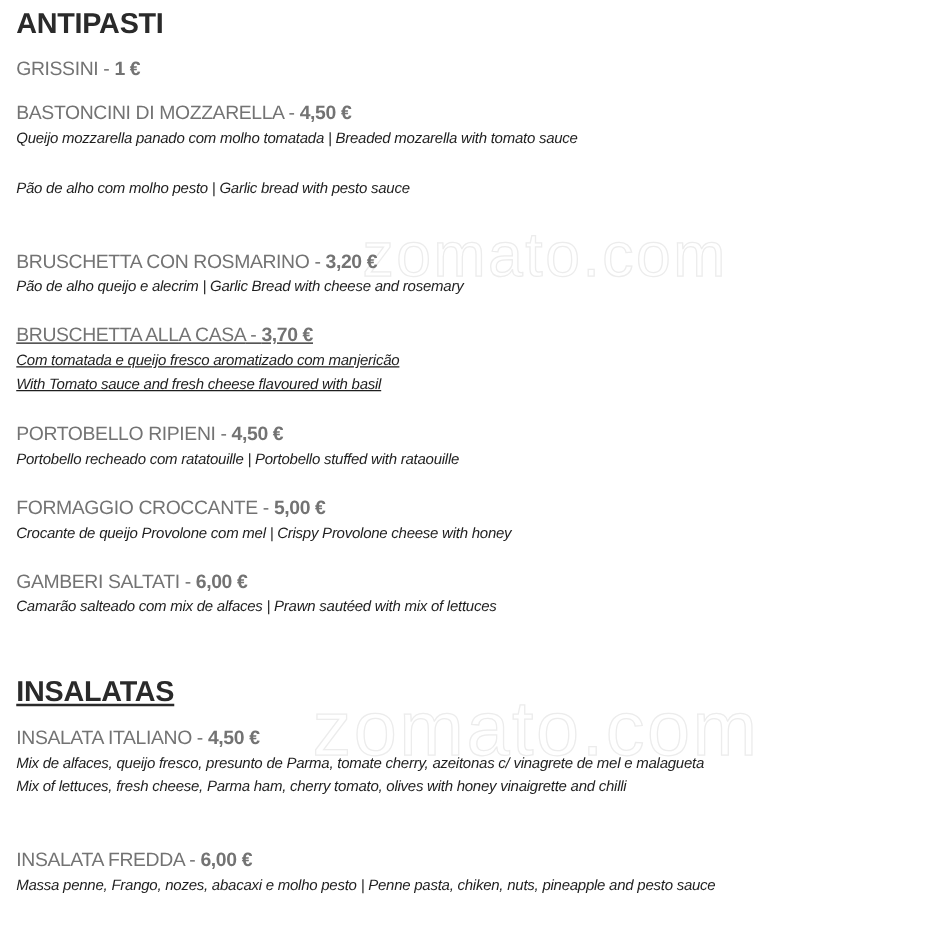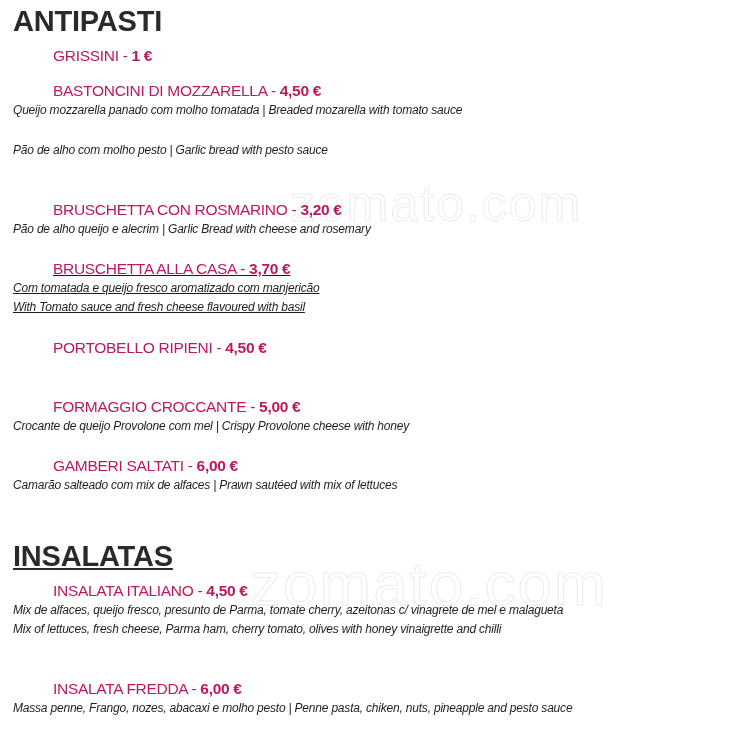--- a/index.html
+++ b/index.html
@@ -24,36 +24,35 @@
       -webkit-text-stroke: 1px #ececec;
       user-select: none;
       pointer-events: none;
     }
     .wm1 { left: 290px; top: 175px; font-size: 50px; }
     .wm2 { left: 250px; top: 548px; }
     .section-title {
       position: absolute;
       left: 13px;
       font-weight: bold;
-      font-size: 29px;
+      font-size: 23px;
       color: #2a2a2a;
       margin: 0;
       letter-spacing: -0.2px;
     }
     .item {
       position: absolute;
       left: 13px;
       right: 10px;
     }
     .item-name {
       font-size: 15.5px;
       line-height: 20px;
-      color: #be185d;
+      color: #737373;
       letter-spacing: -0.3px;
-      margin-left: 40px;
     }
     .item-name .sep { }
     .item-name .price {
       font-weight: bold;
     }
     .desc {
       font-style: italic;
       font-size: 12px;
       line-height: 19px;
       color: #1e1e1e;
@@ -89,20 +88,21 @@
 </div>
 
 <div class="item" style="top:259px;text-decoration:underline;">
   <div class="item-name"><span>BRUSCHETTA ALLA CASA</span><span class="sep"> - </span><span class="price">3,70 €</span></div>
   <div class="desc">Com tomatada e queijo fresco aromatizado com manjericão</div>
   <div class="desc">With Tomato sauce and fresh cheese flavoured with basil</div>
 </div>
 
 <div class="item" style="top:338px;">
   <div class="item-name"><span>PORTOBELLO RIPIENI</span><span class="sep"> - </span><span class="price">4,50 €</span></div>
+  <div class="desc">Portobello recheado com  ratatouille | Portobello stuffed with rataouille</div>
 </div>
 
 <div class="item" style="top:397px;">
   <div class="item-name"><span>FORMAGGIO CROCCANTE</span><span class="sep"> - </span><span class="price">5,00 €</span></div>
   <div class="desc">Crocante de queijo Provolone com mel | Crispy Provolone cheese with honey</div>
 </div>
 
 <div class="item" style="top:456px;">
   <div class="item-name"><span>GAMBERI SALTATI</span><span class="sep"> - </span><span class="price">6,00 €</span></div>
   <div class="desc">Camarão salteado com mix de alfaces | Prawn sautéed with mix of lettuces</div>

